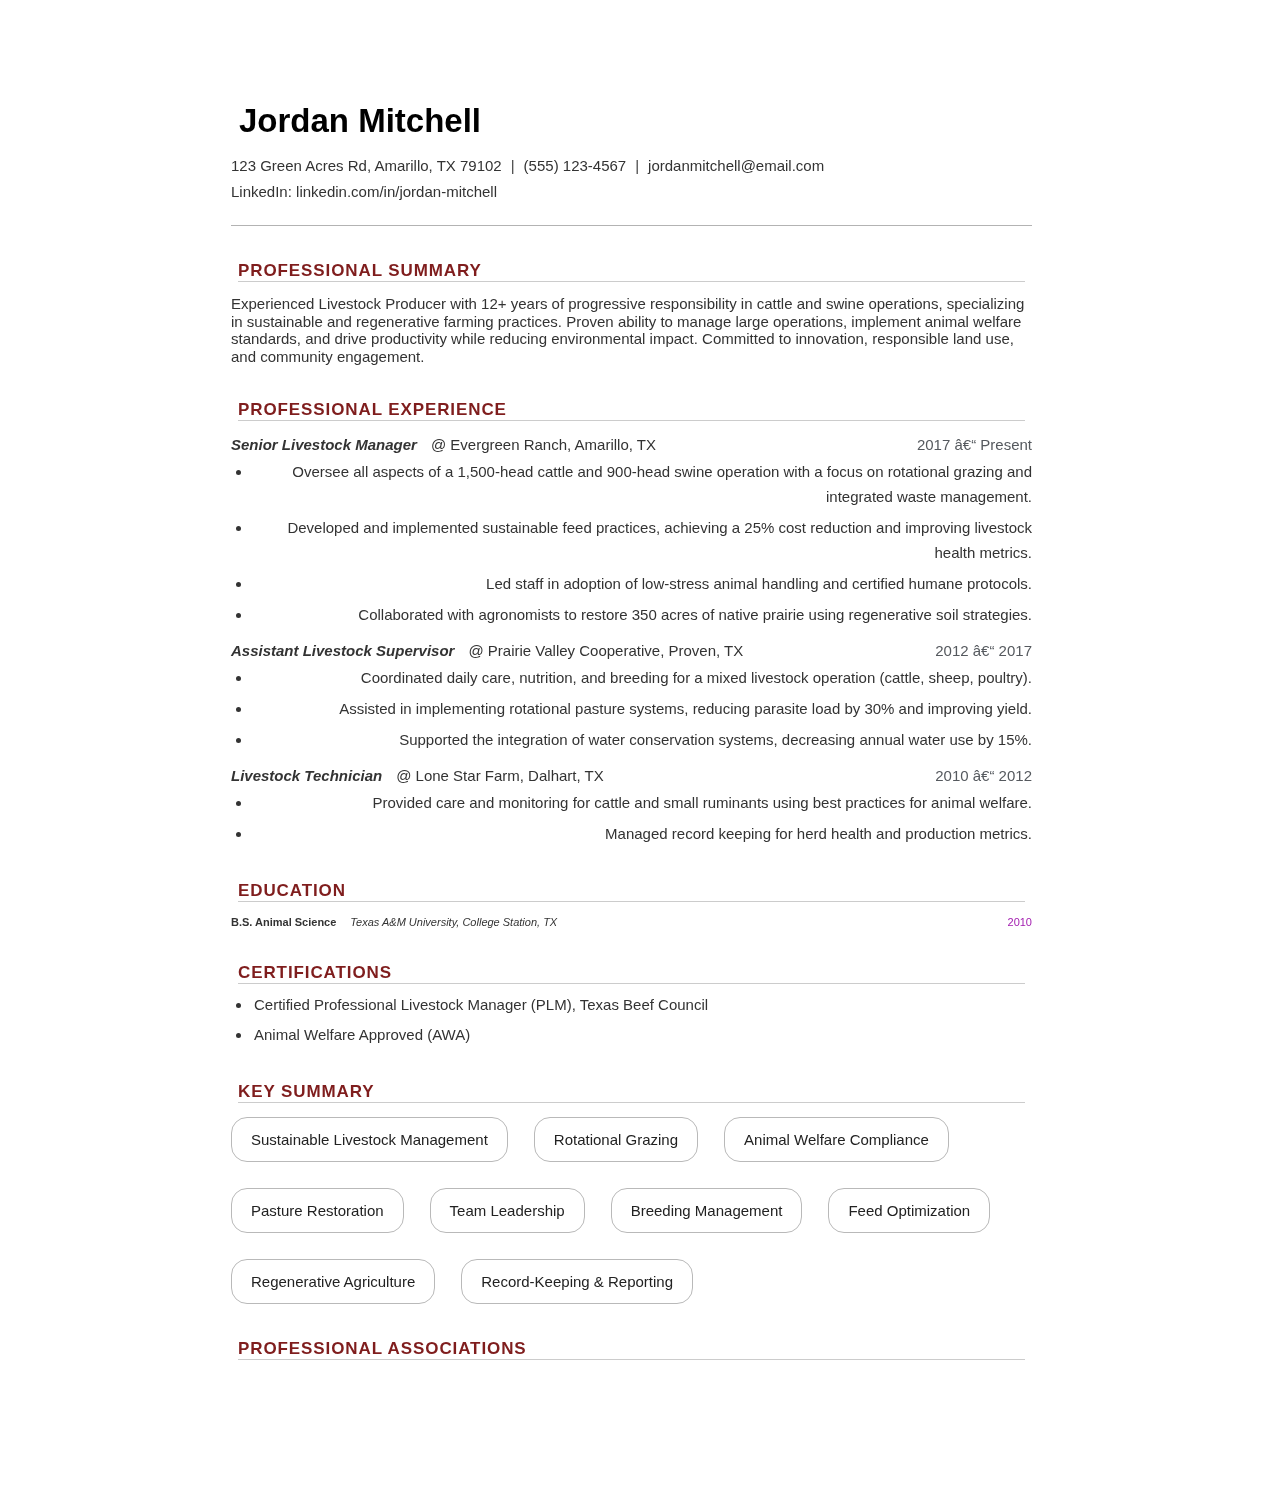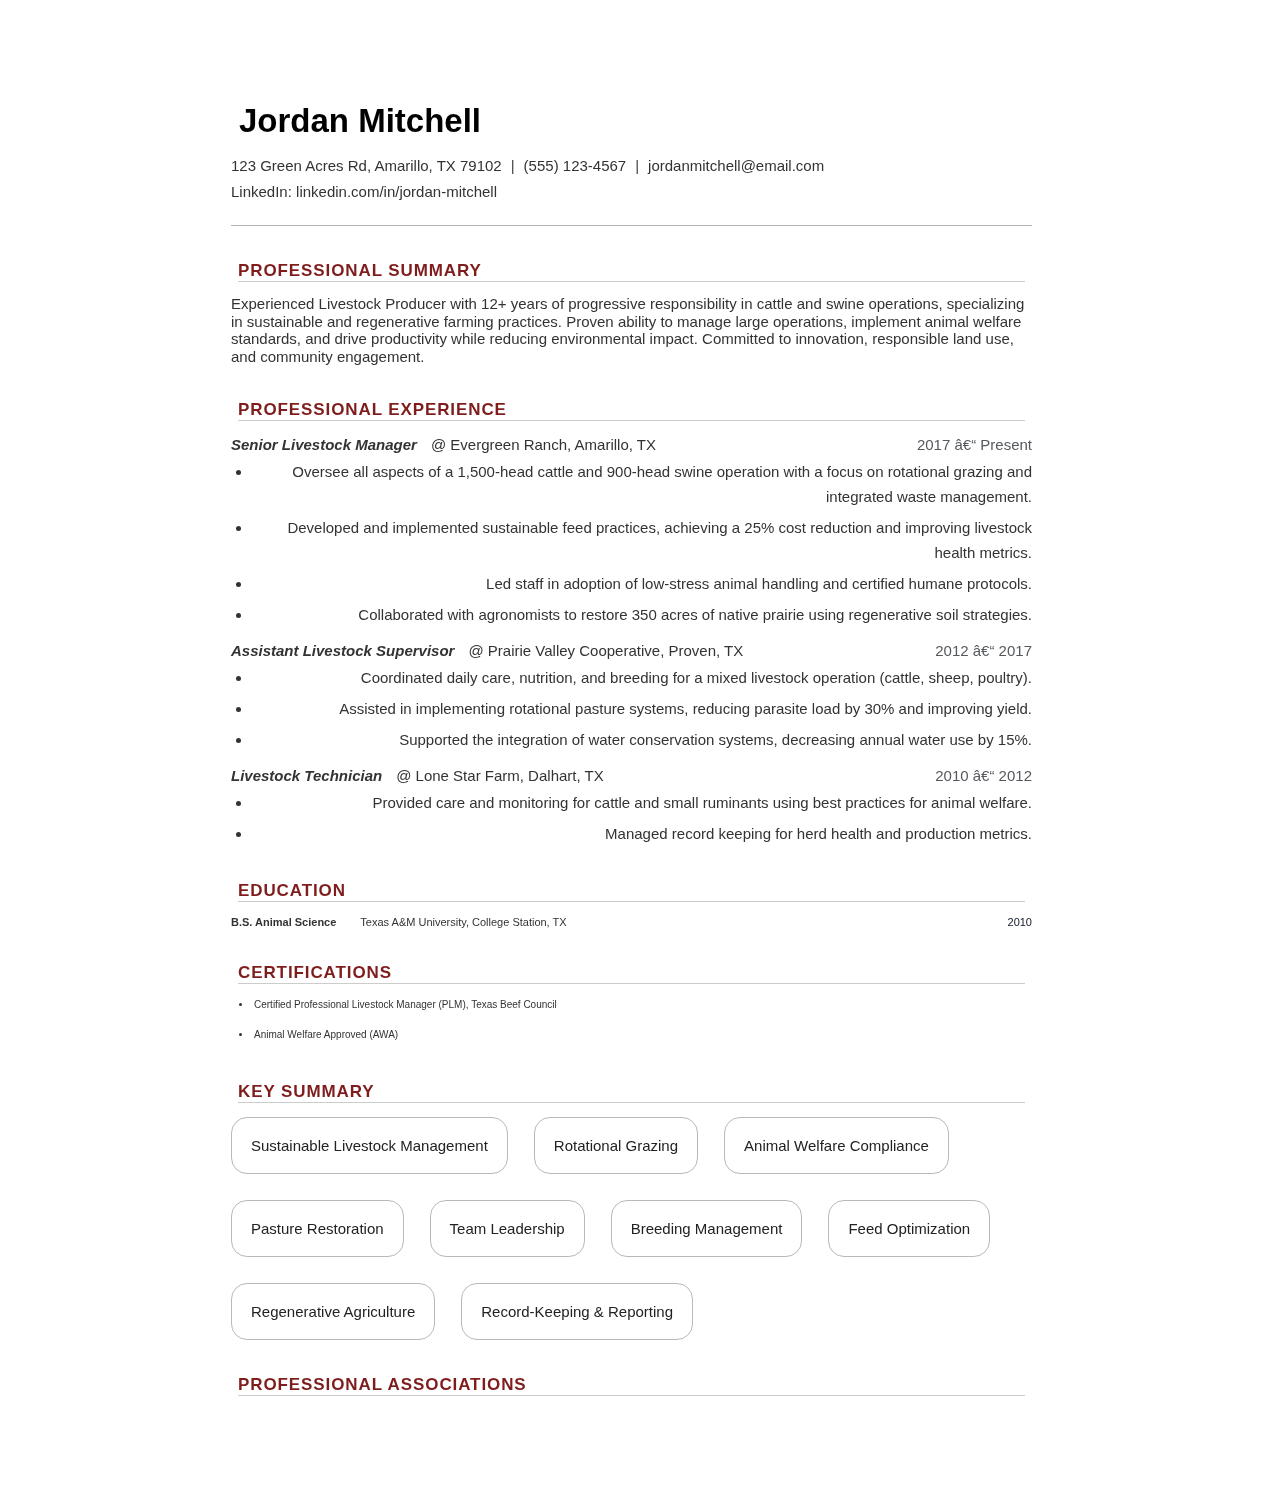--- a/index.html
+++ b/index.html
@@ -74,42 +74,42 @@
     text-align: right;
   }
   
   .edu-row {
     display: flex;
     align-items: baseline;
     font-size: 11px;
     margin-top: 14px;
   }
   .degree { font-weight: bold; white-space: nowrap; }
-  .school { margin-left: 24px; }
-  .year { margin-left: auto; color: #0f172a; }
+  .school { font-style: italic; margin-left: 14px; }
+  .year { margin-left: auto; color: #a21caf; }
   
   ul.cert-list { margin: 8px 0 0 0; padding-left: 21px; }
   ul.cert-list li {
-    font-size: 10px;
+    font-size: 15px;
     line-height: 25px;
     margin-top: 5px;
     padding-left: 2px;
   }
   
   .pills {
     display: flex;
     flex-wrap: wrap;
     gap: 26px 26px;
     margin-top: 14px;
   }
   .pill {
     display: inline-block;
     border: 1.5px solid #b9b9b9;
     border-radius: 16px;
-    padding: 19px 19px;
+    padding: 13px 19px;
     font-size: 15px;
     color: #222222;
     background: #ffffff;
     white-space: nowrap;
   }
 </style>
 </head>
 <body>
 
 <div class="page">

